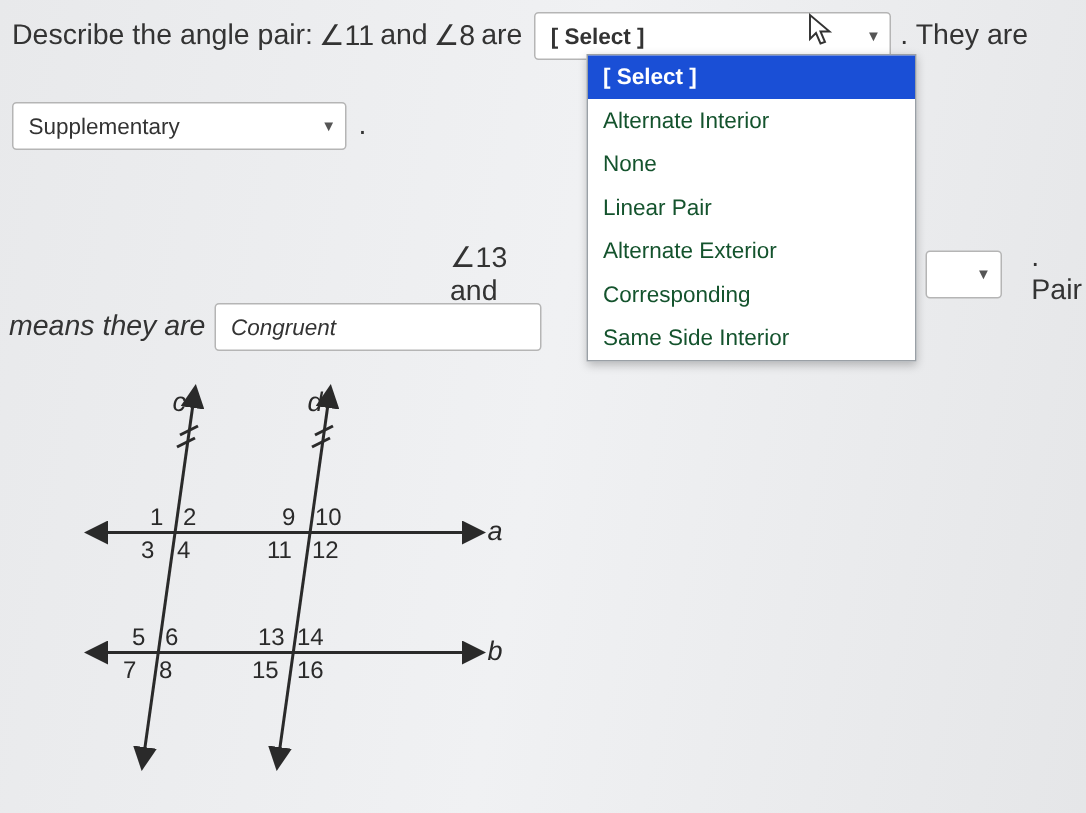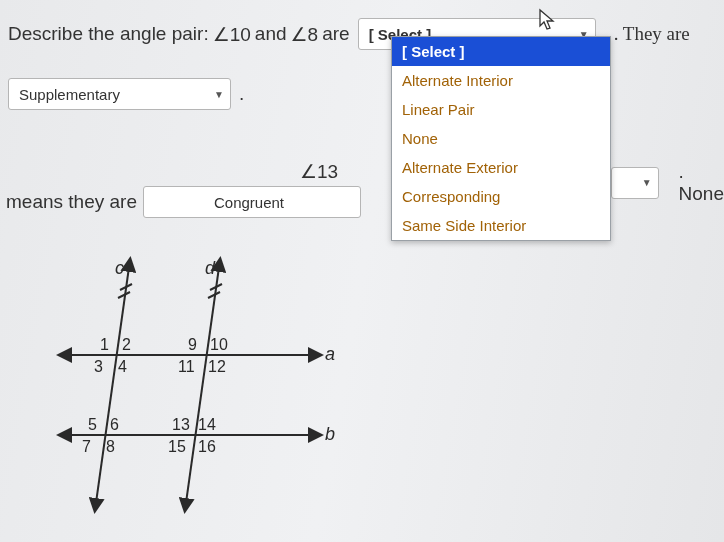--- a/index.html
+++ b/index.html
@@ -8,21 +8,21 @@
     width: 724px;
     height: 542px;
     font-family: Arial, sans-serif;
     background: linear-gradient(100deg, #e8e9eb 0%, #f0f1f3 50%, #e5e6e8 100%);
     position: relative;
     overflow: hidden;
     color: #333;
   }
   .content {
     position: relative;
-    padding: 18px 8px;
+    padding: 8px 8px;
   }
   .line1 {
     font-size: 19px;
     display: flex;
     align-items: center;
     flex-wrap: wrap;
     gap: 4px;
   }
   .select-box {
     display: inline-flex;
@@ -32,39 +32,39 @@
     border: 1px solid #b5b5b5;
     border-radius: 3px;
     padding: 4px 6px 4px 10px;
     font-size: 15px;
     color: #333;
     height: 22px;
     box-sizing: content-box;
   }
   .select-box.wide { width: 220px; }
   .select-box.med { width: 205px; }
-  .select-box.narrow { width: 200px; justify-content: center; }
+  .select-box.narrow { width: 200px; }
   .chev {
     font-size: 10px;
     color: #555;
   }
   .dropdown {
     position: absolute;
     left: 391px;
     top: 36px;
     width: 218px;
     background: #fff;
     border: 1px solid #9aa0a6;
     box-shadow: 0 2px 6px rgba(0,0,0,0.25);
     z-index: 10;
     font-size: 15px;
   }
   .dropdown .item {
     padding: 6px 10px;
-    color: #a16207;
+    color: #14532d;
     cursor: pointer;
   }
   .dropdown .item.sel {
     background: #1a4fd6;
     color: #fff;
     font-weight: bold;
   }
   .row2 {
     margin-top: 28px;
     display: flex;
@@ -78,25 +78,26 @@
     top: 160px;
     font-size: 19px;
     display:flex;
     align-items:center;
     gap:20px;
   }
   .row3 .select-box { position: relative; }
   .row4 {
     position: absolute;
     left: 6px;
-    top: 186px;
+    top: 202px;
     font-size: 19px;
     display: flex;
     align-items: center;
     gap: 6px;
+    font-style: italic;
   }
   .diagram {
     position: absolute;
     left: 60px;
     top: 260px;
     width: 320px;
     height: 260px;
   }
   .diagram svg { overflow: visible; }
   .diagram text {
@@ -113,62 +114,62 @@
   .text-after {
     font-size: 19px;
   }
 </style>
 </head>
 <body>
 
 <div class="content">
   <div class="line1">
     <span>Describe the angle pair:</span>
-    <span>∠10</span>
+    <span>∠11</span>
     <span>and</span>
     <span>∠8</span>
     <span>are</span>
     <span class="select-box wide" style="margin-left:4px;">
       <span style="font-weight:bold;">[ Select ]</span>
       <span class="chev">▼</span>
     </span>
-    <span class="text-after" style="margin-left:14px;font-family:Liberation Serif, serif;">. They are</span>
+    <span class="text-after" style="margin-left:2px;">. They are</span>
   </div>
 
   <div class="row2">
     <span class="select-box med">
       <span>Supplementary</span>
       <span class="chev">▼</span>
     </span>
     <span class="period">.</span>
   </div>
 </div>
 
 <div class="row3">
   <span>∠13 and</span>
   <span class="select-box wide" style="margin-left:235px; width:40px;">
     <span> </span>
     <span class="chev">▼</span>
   </span>
-  <span class="text-after">. None</span>
+  <span class="text-after">. Pair</span>
 </div>
 
 <div class="row4">
   <span>means they are</span>
   <span class="select-box narrow">
     <span>Congruent</span>
     <span class="chev" style="visibility:hidden;">▼</span>
   </span>
 </div>
 
 <div class="dropdown">
   <div class="item sel">[ Select ]</div>
   <div class="item">Alternate Interior</div>
+  <div class="item">None</div>
   <div class="item">Linear Pair</div>
-  <div class="item">None</div>
   <div class="item">Alternate Exterior</div>
   <div class="item">Corresponding</div>
   <div class="item">Same Side Interior</div>
 </div>
 
 <div class="cursor">
   <svg width="20" height="24" viewBox="0 0 20 24">
     <path d="M2 2 L2 18 L6 14 L9 21 L12 20 L9 13 L15 13 Z" fill="#fff" stroke="#333" stroke-width="1.3"></path>
   </svg>
 </div>

